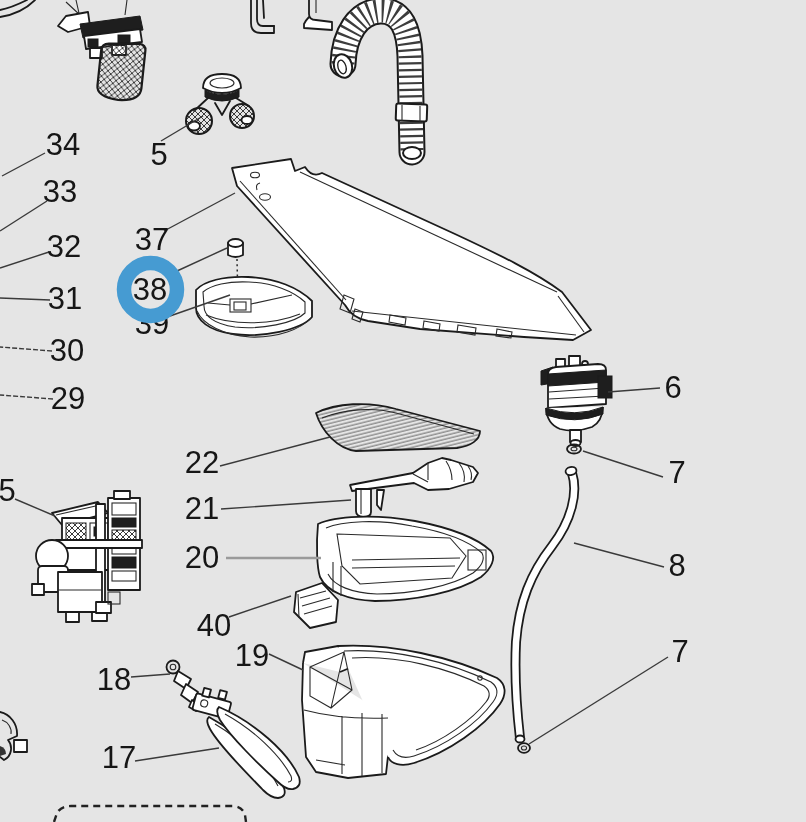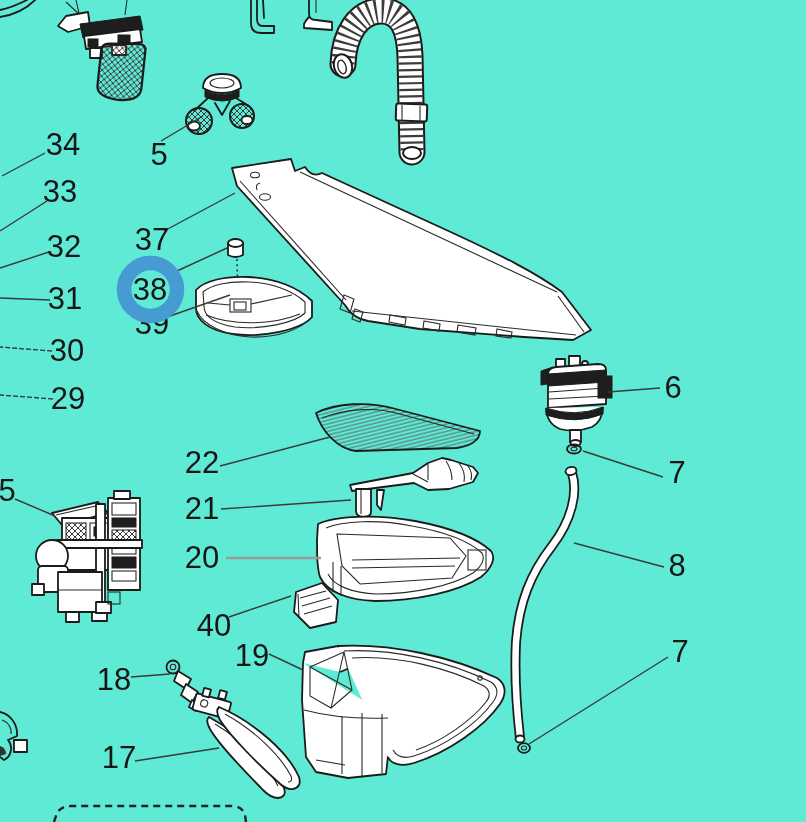--- a/index.html
+++ b/index.html
@@ -1,16 +1,16 @@
 <!DOCTYPE html>
 <html><head>
 <meta charset="utf-8">
 <style>
   html,body{margin:0;padding:0;background:#ffffff;}
-  .stage{position:relative;width:806px;height:822px;background:#5eead4;overflow:hidden;}
+  .stage{position:relative;width:806px;height:822px;background:#e5e5e5;overflow:hidden;}
   svg{display:block;}
   text.plbl{font-family:"Liberation Sans",sans-serif;font-size:31px;fill:#161616;}
   .ln{stroke:#3a3a3a;stroke-width:1.4;fill:none;}
   .art{stroke:#1b1b1b;stroke-width:1.8;fill:none;stroke-linejoin:round;stroke-linecap:round;}
   .artf{stroke:#1b1b1b;stroke-width:1.8;fill:#ffffff;stroke-linejoin:round;}
   .dk{fill:#1e1e1e;stroke:#1b1b1b;stroke-width:1;}
   .thin{stroke:#2a2a2a;stroke-width:1.1;fill:none;}
 </style>
 </head>
 <body>

